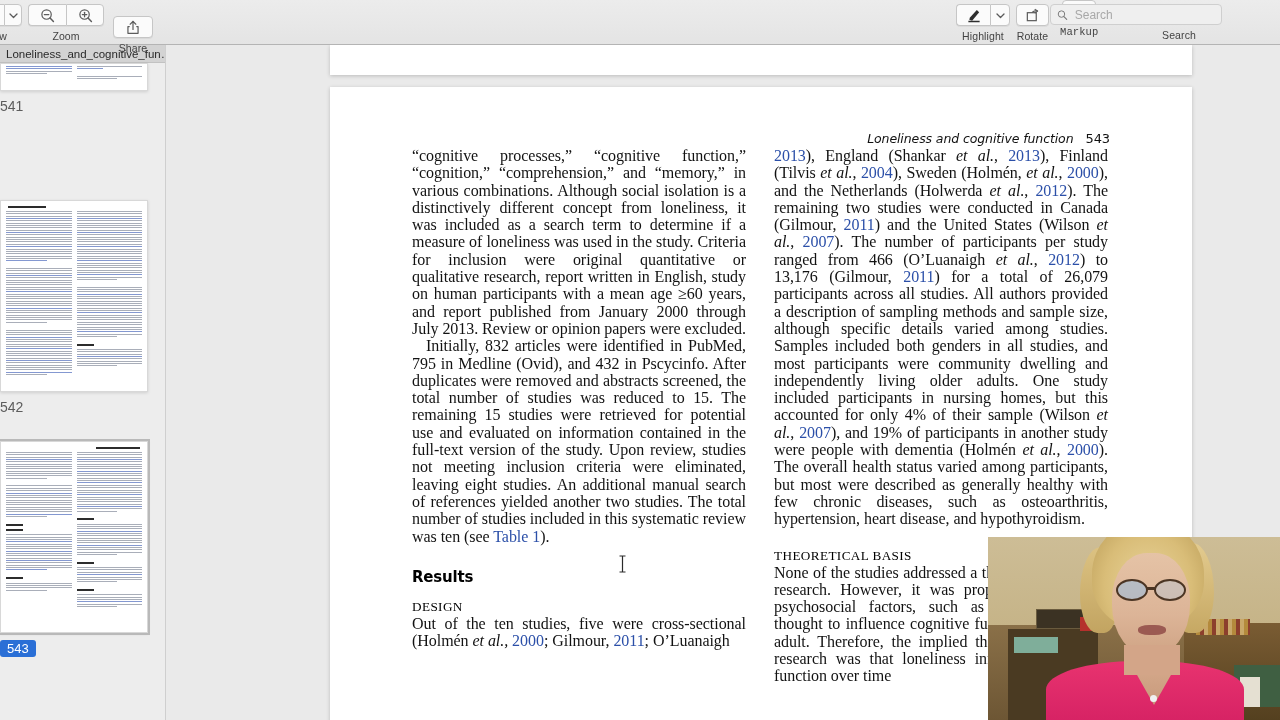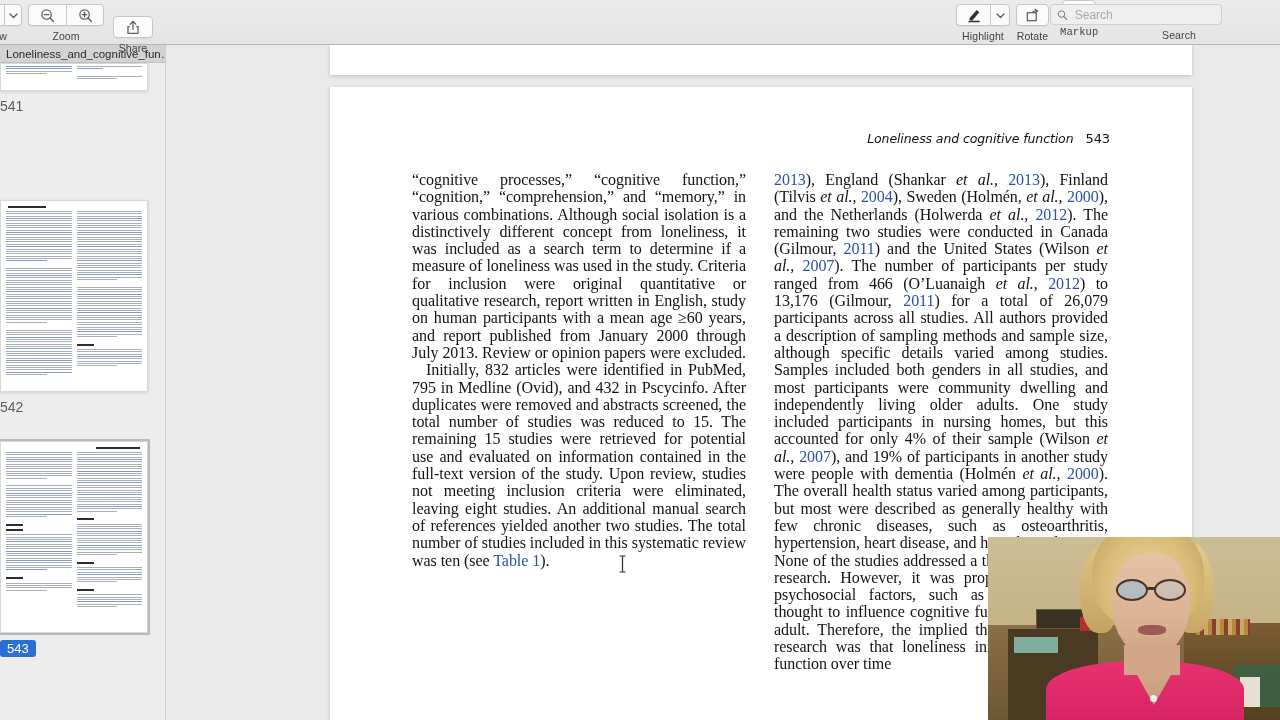--- a/index.html
+++ b/index.html
@@ -170,21 +170,20 @@
     padding: 0;
   }
   .page-inner {
     padding: 44px 82px 0 82px;
     font-family: "Liberation Serif", serif;
   }
   .running-head {
     text-align: right;
     font-size: 13.5px;
     color: #111;
-    margin-bottom: 24px;
     letter-spacing: -0.1px;
   }
   .running-head .rh-title {
     font-style: italic;
     font-family: "DejaVu Sans", sans-serif;
     font-size: 12.5px;
   }
   .running-head .rh-page {
     font-family: "DejaVu Sans", sans-serif;
     font-size: 13px;
@@ -729,30 +728,34 @@
         </div>
 
         <div class="cols">
 
           <div class="col">
 
             <p class="body">“cognitive processes,” “cognitive function,” “cognition,” “comprehension,” and “memory,” in various combinations. Although social isolation is a distinctively different concept from loneliness, it was included as a search term to determine if a measure of loneliness was used in the study. Criteria for inclusion were original quantitative or qualitative research, report written in English, study on human participants with a mean age ≥60 years, and report published from January 2000 through July 2013. Review or opinion papers were excluded.</p>
 
             <p class="body"><span>Initially, 832 articles were identified in PubMed, 795 in Medline (Ovid), and 432 in Pscycinfo. After duplicates were removed and abstracts screened, the total number of studies was reduced to 15. The remaining 15 studies were retrieved for potential use and evaluated on information contained in the full-text version of the study. Upon review, studies not meeting inclusion criteria were eliminated, leaving eight studies. An additional manual search of references yielded another two studies. The total number of studies included in this systematic review was ten (see </span><span class="ref">Table 1</span><span>).</span></p>
 
-
-
-
+            <h2 class="sec">Results</h2>
+
+
+            <h4 class="smallcaps">Design</h4>
+
+            <p class="body" style="text-indent:0;"><span>Out of the ten studies, five were cross-sectional (Holmén </span><span class="ital">et al.,</span><span> </span><span class="ref">2000</span><span>; Gilmour, </span><span class="ref">2011</span><span>; O’Luanaigh</span></p>
 
           </div>
 
           <div class="col">
 
             <p class="body"><span class="ref">2013</span><span>), England (Shankar </span><span class="ital">et al.</span><span>, </span><span class="ref">2013</span><span>), Finland (Tilvis </span><span class="ital">et al.</span><span>, </span><span class="ref">2004</span><span>), Sweden (Holmén, </span><span class="ital">et al.</span><span>, </span><span class="ref">2000</span><span>), and the Netherlands (Holwerda </span><span class="ital">et al.</span><span>, </span><span class="ref">2012</span><span>). The remaining two studies were conducted in Canada (Gilmour, </span><span class="ref">2011</span><span>) and the United States (Wilson </span><span class="ital">et al.</span><span>, </span><span class="ref">2007</span><span>). The number of participants per study ranged from 466 (O’Luanaigh </span><span class="ital">et al.</span><span>, </span><span class="ref">2012</span><span>) to 13,176 (Gilmour, </span><span class="ref">2011</span><span>) for a total of 26,079 participants across all studies. All authors provided a description of sampling methods and sample size, although specific details varied among studies. Samples included both genders in all studies, and most participants were community dwelling and independently living older adults. One study included participants in nursing homes, but this accounted for only 4% of their sample (Wilson </span><span class="ital">et al.</span><span>, </span><span class="ref">2007</span><span>), and 19% of participants in another study were people with dementia (Holmén </span><span class="ital">et al.</span><span>, </span><span class="ref">2000</span><span>). The overall health status varied among participants, but most were described as generally healthy with few chronic diseases, such as osteoarthritis, hypertension, heart disease, and hypothyroidism.</span></p>
 
+            <h4 class="smallcaps" style="margin-top:20px;">Theoretical basis</h4>
 
             <p class="body" style="text-indent:0;">None of the studies addressed a theoretical basis for research. However, it was proposed that certain psychosocial factors, such as loneliness, were thought to influence cognitive function in the older adult. Therefore, the implied theoretical basis for research was that loneliness influences cognitive function over time</p>
 
           </div>
         </div>
       </div>
     </div>
 
     <div class="cursor-ibeam" style="left:452px; top:510px;">
       <svg width="9" height="18" viewBox="0 0 9 18">

